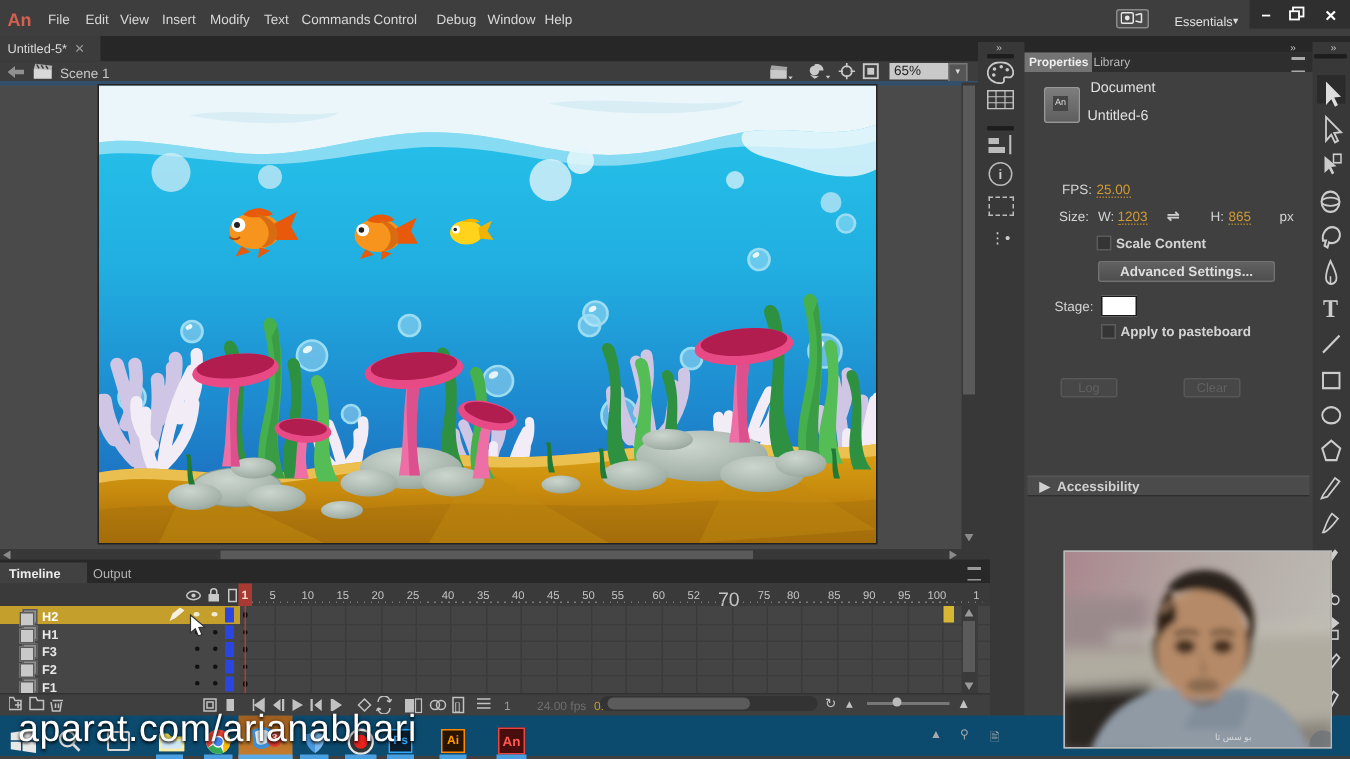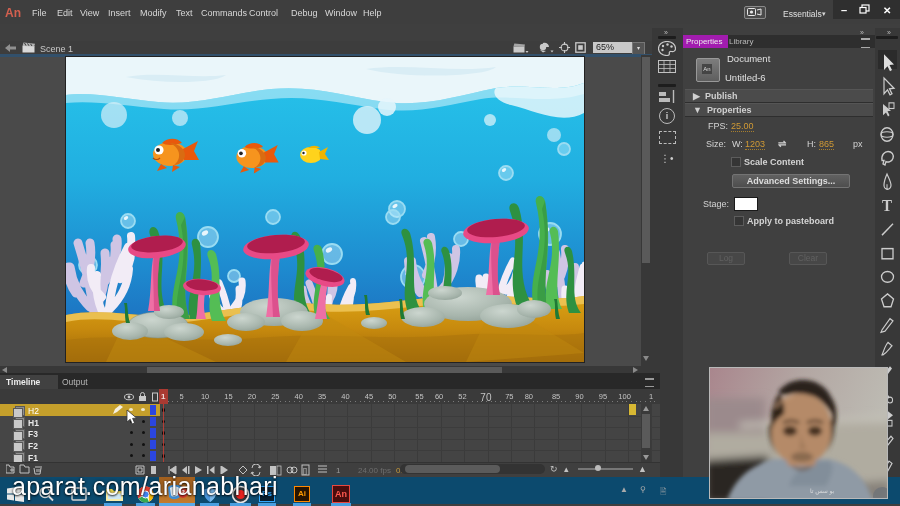--- a/index.html
+++ b/index.html
@@ -52,20 +52,23 @@
  <div class="menu" style="left:822px;top:10px;font-size:7px">▾</div>
  <div class="abs" style="left:833px;top:0;width:67px;height:19px;background:#2f2f2f"></div>
  <div class="menu" style="left:841px;top:4px;color:#fff;font-weight:bold;font-size:11px">–</div>
  <svg class="abs" style="left:859px;top:4px" width="11" height="10" viewBox="0 0 11 10">
         <rect x="3" y="1" width="7" height="6" fill="none" stroke="#fff" stroke-width="1.2"></rect>
         <rect x="1" y="3.5" width="6" height="5.5" fill="#2f2f2f" stroke="#fff" stroke-width="1.2"></rect>
       </svg>
  <div class="menu" style="left:883px;top:5px;color:#fff;font-weight:bold;font-size:10px">✕</div>
 </div>
 
+<div class="abs" id="tabbar">
+      <div id="tab1">Untitled-5*&nbsp;&nbsp;<span style="color:#9a9a9a">✕</span></div>
+    </div>
 
 <div class="abs" id="scenebar">
  <svg class="abs" style="left:5px;top:3px" width="12" height="8" viewBox="0 0 12 8">
         <path d="M5,0 L5,2.5 L11,2.5 L11,5.5 L5,5.5 L5,8 L0,4 Z" fill="#909090"></path>
       </svg>
  <svg class="abs" style="left:22px;top:1px" width="13" height="11" viewBox="0 0 13 11">
         <rect x="0.5" y="4" width="12" height="6.5" fill="#d9d9d9"></rect>
         <path d="M0.5,4 L1.5,0.5 L13,1.8 L12.2,4.6 Z" fill="#b5b5b5"></path>
         <path d="M2.5,1 L4,3.6 M5.5,1.4 L7,3.8 M8.5,1.8 L10,4" stroke="#3a3a3a" stroke-width="1"></path>
       </svg>
@@ -387,47 +390,46 @@
             <circle cx="7.5" cy="7" r="4.5" fill="none" stroke="#cccccc" stroke-width="1.3"></circle>
             <line x1="10.5" y1="10" x2="14" y2="13.5" stroke="#cccccc" stroke-width="1.6"></line>
           </g>
   </g>
  </svg>
 </div>
 
 <div class="abs" style="left:860px;top:29px;color:#bbb;font-size:7px">»</div>
 <div class="abs" id="props">
  <div class="abs" style="left:0;top:0;width:192px;height:13px;background:#2e2e2e"></div>
- <div class="abs" style="left:0;top:0;width:42px;height:13px;background:#a21caf;color:#ececec;font-size:8px;font-weight:normal;line-height:13px;padding-left:3px">Properties</div>
+ <div class="abs" style="left:0;top:0;width:42px;height:13px;background:#737373;color:#ececec;font-size:8px;font-weight:bold;line-height:13px;padding-left:3px">Properties</div>
  <div class="abs" style="left:46px;top:0;color:#b9b9b9;font-size:8px;line-height:13px">Library</div>
  <div class="abs" style="left:178px;top:3px;width:9px;height:7px;border-top:2px solid #aaa;border-bottom:1px solid #aaa"></div>
  <div class="abs" style="left:13px;top:23px;width:22px;height:22px;background:linear-gradient(#7d7d7d,#5e5e5e);border:1px solid #999;border-radius:2px"></div>
  <div class="abs" style="left:19px;top:29px;width:10px;height:10px;background:#454545;color:#ddd;font-size:6px;text-align:center;line-height:10px">An</div>
  <div class="abs txt" style="left:44px;top:19px;font-size:9.5px;color:#e0e0e0">Document</div>
  <div class="abs txt" style="left:42px;top:38px;font-size:9.5px;color:#e0e0e0">Untitled-6</div>
- <div class="sect" style="top:54px"><span style="padding-left:8px">▶&nbsp; Publish</span></div>
- <div class="sect" style="top:68px"><span style="padding-left:8px">▼&nbsp; Properties</span></div>
  <div class="abs txt" style="left:25px;top:87px;font-size:9px">FPS:</div>
  <div class="abs oval dotted" style="left:48px;top:86px;font-size:9px">25.00</div>
  <div class="abs txt" style="left:23px;top:105px;font-size:9px">Size:</div>
  <div class="abs txt" style="left:49px;top:105px;font-size:9px">W:</div>
  <div class="abs oval dotted" style="left:62px;top:104px;font-size:9px">1203</div>
  <div class="abs" style="left:95px;top:103px;color:#cfcfcf;font-size:10px;font-weight:bold">⇌</div>
  <div class="abs txt" style="left:124px;top:105px;font-size:9px">H:</div>
  <div class="abs oval dotted" style="left:136px;top:104px;font-size:9px">865</div>
  <div class="abs txt" style="left:170px;top:105px;font-size:9px">px</div>
  <div class="cb" style="left:48px;top:122px"></div>
  <div class="abs txt" style="left:61px;top:123px;font-size:9px;font-weight:bold">Scale Content</div>
  <div class="abs" style="left:49px;top:139px;width:116px;height:12px;background:linear-gradient(#616161,#4e4e4e);border:1px solid #737373;border-radius:2px;color:#ddd;font-size:9px;font-weight:bold;text-align:center;line-height:12px">Advanced Settings...</div>
  <div class="abs txt" style="left:20px;top:165px;font-size:9px">Stage:</div>
  <div class="abs" style="left:51px;top:162px;width:22px;height:12px;background:#fff;border:1px solid #1a1a1a"></div>
  <div class="cb" style="left:51px;top:181px"></div>
  <div class="abs txt" style="left:64px;top:182px;font-size:9px;font-weight:bold">Apply to pasteboard</div>
  <div class="abs" style="left:24px;top:217px;width:36px;height:11px;background:#474747;border:1px solid #575757;border-radius:2px;color:#616161;font-size:8.5px;text-align:center;line-height:11px">Log</div>
  <div class="abs" style="left:106px;top:217px;width:36px;height:11px;background:#474747;border:1px solid #575757;border-radius:2px;color:#616161;font-size:8.5px;text-align:center;line-height:11px">Clear</div>
+ <div class="sect" style="top:282px"><span style="padding-left:8px">▶&nbsp; Accessibility</span></div>
 </div>
 
 <div class="abs" id="timeline">
  <div class="abs" style="left:0;top:0;width:660px;height:16px;background:#282828"></div>
  <div class="abs" style="left:0;top:2px;width:52px;height:14px;background:#414141;color:#ececec;font-size:8.5px;font-weight:bold;line-height:14px;padding-left:6px">Timeline</div>
  <div class="abs" style="left:62px;top:2px;color:#b5b5b5;font-size:8.5px;line-height:14px">Output</div>
  <div class="abs" style="left:645px;top:5px;width:9px;height:6px;border-top:2px solid #999;border-bottom:1px solid #999"></div>
  <div class="abs" style="left:0;top:16px;width:660px;height:88px;background:#424242"></div>
 
  <div class="abs" style="left:0;top:16px;width:660px;height:15px;background:#3a3a3a;border-bottom:1px solid #2d2d2d"></div>
@@ -468,41 +470,41 @@
 <div class="abs" style="left:173.7px;top:19px;width:16px;text-align:center;color:#c4c4c4;font-size:7.5px">5</div>
 <div class="abs" style="left:197.1px;top:19px;width:16px;text-align:center;color:#c4c4c4;font-size:7.5px">10</div>
 <div class="abs" style="left:220.5px;top:19px;width:16px;text-align:center;color:#c4c4c4;font-size:7.5px">15</div>
 <div class="abs" style="left:243.9px;top:19px;width:16px;text-align:center;color:#c4c4c4;font-size:7.5px">20</div>
 <div class="abs" style="left:267.3px;top:19px;width:16px;text-align:center;color:#c4c4c4;font-size:7.5px">25</div>
 <div class="abs" style="left:290.7px;top:19px;width:16px;text-align:center;color:#c4c4c4;font-size:7.5px">40</div>
 <div class="abs" style="left:314.1px;top:19px;width:16px;text-align:center;color:#c4c4c4;font-size:7.5px">35</div>
 <div class="abs" style="left:337.5px;top:19px;width:16px;text-align:center;color:#c4c4c4;font-size:7.5px">40</div>
 <div class="abs" style="left:360.9px;top:19px;width:16px;text-align:center;color:#c4c4c4;font-size:7.5px">45</div>
 <div class="abs" style="left:384.3px;top:19px;width:16px;text-align:center;color:#c4c4c4;font-size:7.5px">50</div>
-<div class="abs" style="left:407.7px;top:19px;width:16px;text-align:right;color:#c4c4c4;font-size:7.5px">55</div>
+<div class="abs" style="left:407.7px;top:19px;width:16px;text-align:left;color:#c4c4c4;font-size:7.5px">55</div>
 <div class="abs" style="left:431.1px;top:19px;width:16px;text-align:center;color:#c4c4c4;font-size:7.5px">60</div>
 <div class="abs" style="left:454.5px;top:19px;width:16px;text-align:center;color:#c4c4c4;font-size:7.5px">52</div>
-<div class="abs" style="left:477.9px;top:19px;width:16px;text-align:center;color:#c4c4c4;font-size:10px">70</div>
+<div class="abs" style="left:477.9px;top:19px;width:16px;text-align:center;color:#c4c4c4;font-size:13px">70</div>
 <div class="abs" style="left:501.3px;top:19px;width:16px;text-align:center;color:#c4c4c4;font-size:7.5px">75</div>
 <div class="abs" style="left:524.7px;top:19px;width:16px;text-align:left;color:#c4c4c4;font-size:7.5px">80</div>
 <div class="abs" style="left:548.1px;top:19px;width:16px;text-align:center;color:#c4c4c4;font-size:7.5px">85</div>
 <div class="abs" style="left:571.5px;top:19px;width:16px;text-align:center;color:#c4c4c4;font-size:7.5px">90</div>
 <div class="abs" style="left:594.9px;top:19px;width:16px;text-align:center;color:#c4c4c4;font-size:7.5px">95</div>
 <div class="abs" style="left:618.3px;top:19px;width:16px;text-align:left;color:#c4c4c4;font-size:7.5px">100</div>
 <div class="abs" style="left:643px;top:19px;width:16px;text-align:center;color:#c4c4c4;font-size:7.5px">1</div>
 <div class="abs" style="left:163px;top:28px;width:492px;height:1px;background:repeating-linear-gradient(90deg,#7a7a7a 0,#7a7a7a 1px,transparent 1px,transparent 4.68px)"></div>
 
  <div class="abs lrow" style="left:0;top:31px;width:160px;height:11.6px;background:#c59f2b"></div>
  <div class="abs lrow" style="left:0;top:42.6px;width:160px;height:11.6px;background:#464646"></div>
  <div class="abs lrow" style="left:0;top:54.2px;width:160px;height:11.6px;background:#464646"></div>
  <div class="abs lrow" style="left:0;top:65.8px;width:160px;height:11.6px;background:#464646"></div>
  <div class="abs lrow" style="left:0;top:77.4px;width:160px;height:11.6px;background:#464646"></div>
  <div class="abs" style="left:15px;top:32.5px;width:8px;height:8px;background:#8f8f8f;border:1px solid #5a5a5a"></div>
 <div class="abs" style="left:13px;top:34.5px;width:8px;height:8px;background:#c9c9c9;border:1px solid #5a5a5a"></div>
-<div class="abs" style="left:28px;top:33.2px;color:#ffffff;font-size:8.5px;font-weight:normal">H2</div>
+<div class="abs" style="left:28px;top:33.2px;color:#ffffff;font-size:8.5px;font-weight:bold">H2</div>
 <svg class="abs" style="left:112px;top:32.0px" width="11" height="10" viewBox="0 0 11 10">
         <path d="M1,9 L3,4 L8,0 L11,2 L5,7 Z" fill="#f5f0e0"></path>
       </svg>
 <div class="abs" style="left:129px;top:35.0px;width:4px;height:3px;background:#f0ead0;border-radius:50%"></div>
 <div class="abs" style="left:141px;top:35.0px;width:4px;height:3px;background:#f0ead0;border-radius:50%"></div>
 <div class="abs" style="left:150px;top:32.0px;width:6px;height:9.6px;background:#2b46e0"></div>
 <div class="abs" style="left:161.5px;top:35.0px;width:3.5px;height:3.5px;background:#0a0a0a;border-radius:50%"></div>
 <div class="abs" style="left:15px;top:44.1px;width:8px;height:8px;background:#8f8f8f;border:1px solid #5a5a5a"></div>
 <div class="abs" style="left:13px;top:46.1px;width:8px;height:8px;background:#c9c9c9;border:1px solid #5a5a5a"></div>
 <div class="abs" style="left:28px;top:44.8px;color:#e8e8e8;font-size:8.5px;font-weight:bold">H1</div>

